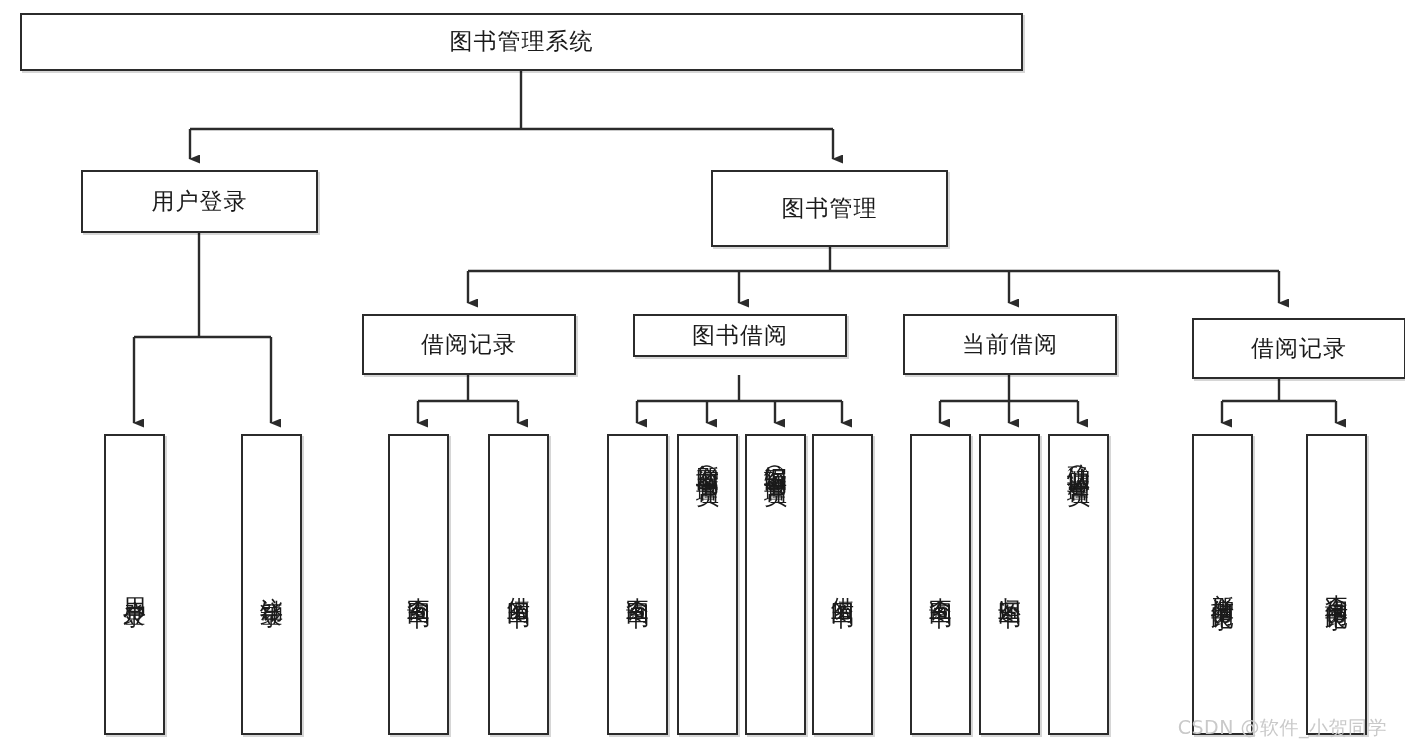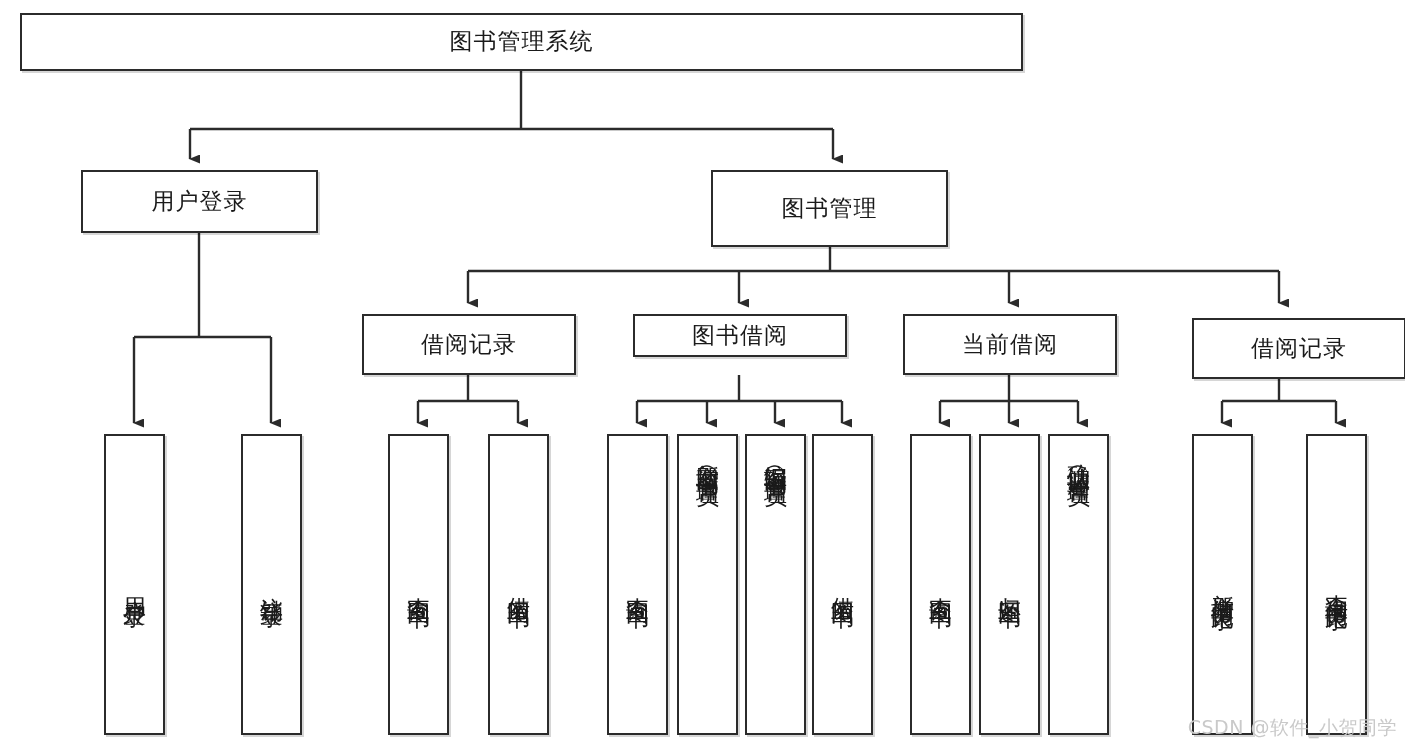--- a/index.html
+++ b/index.html
@@ -56,21 +56,21 @@
     font-size: 23px;
     letter-spacing: 3px;
     line-height: 1;
   }
   .node.v.mid {
     align-items: center;
     padding-top: 0;
   }
   .watermark {
     position: absolute;
-    right: 8px;
+    right: 18px;
     bottom: 6px;
     font-size: 19px;
     color: #c9c9c9;
     letter-spacing: 0.5px;
     white-space: nowrap;
   }
 </style>
 </head>
 <body>
 

